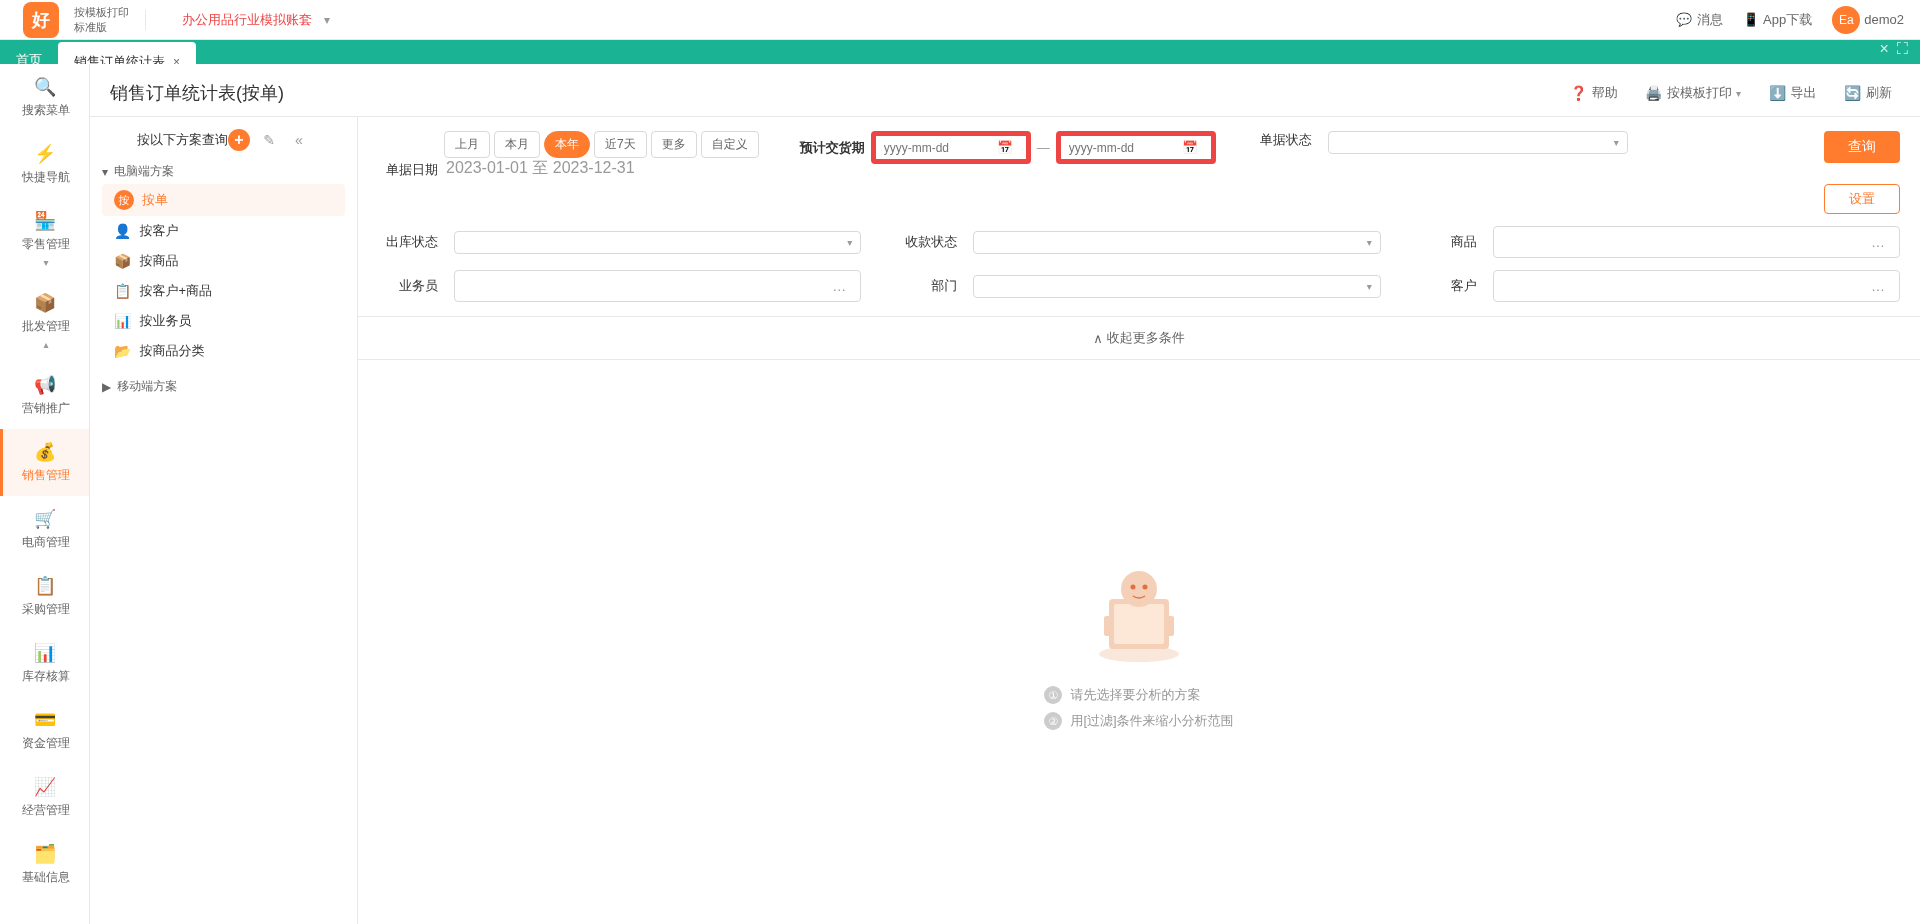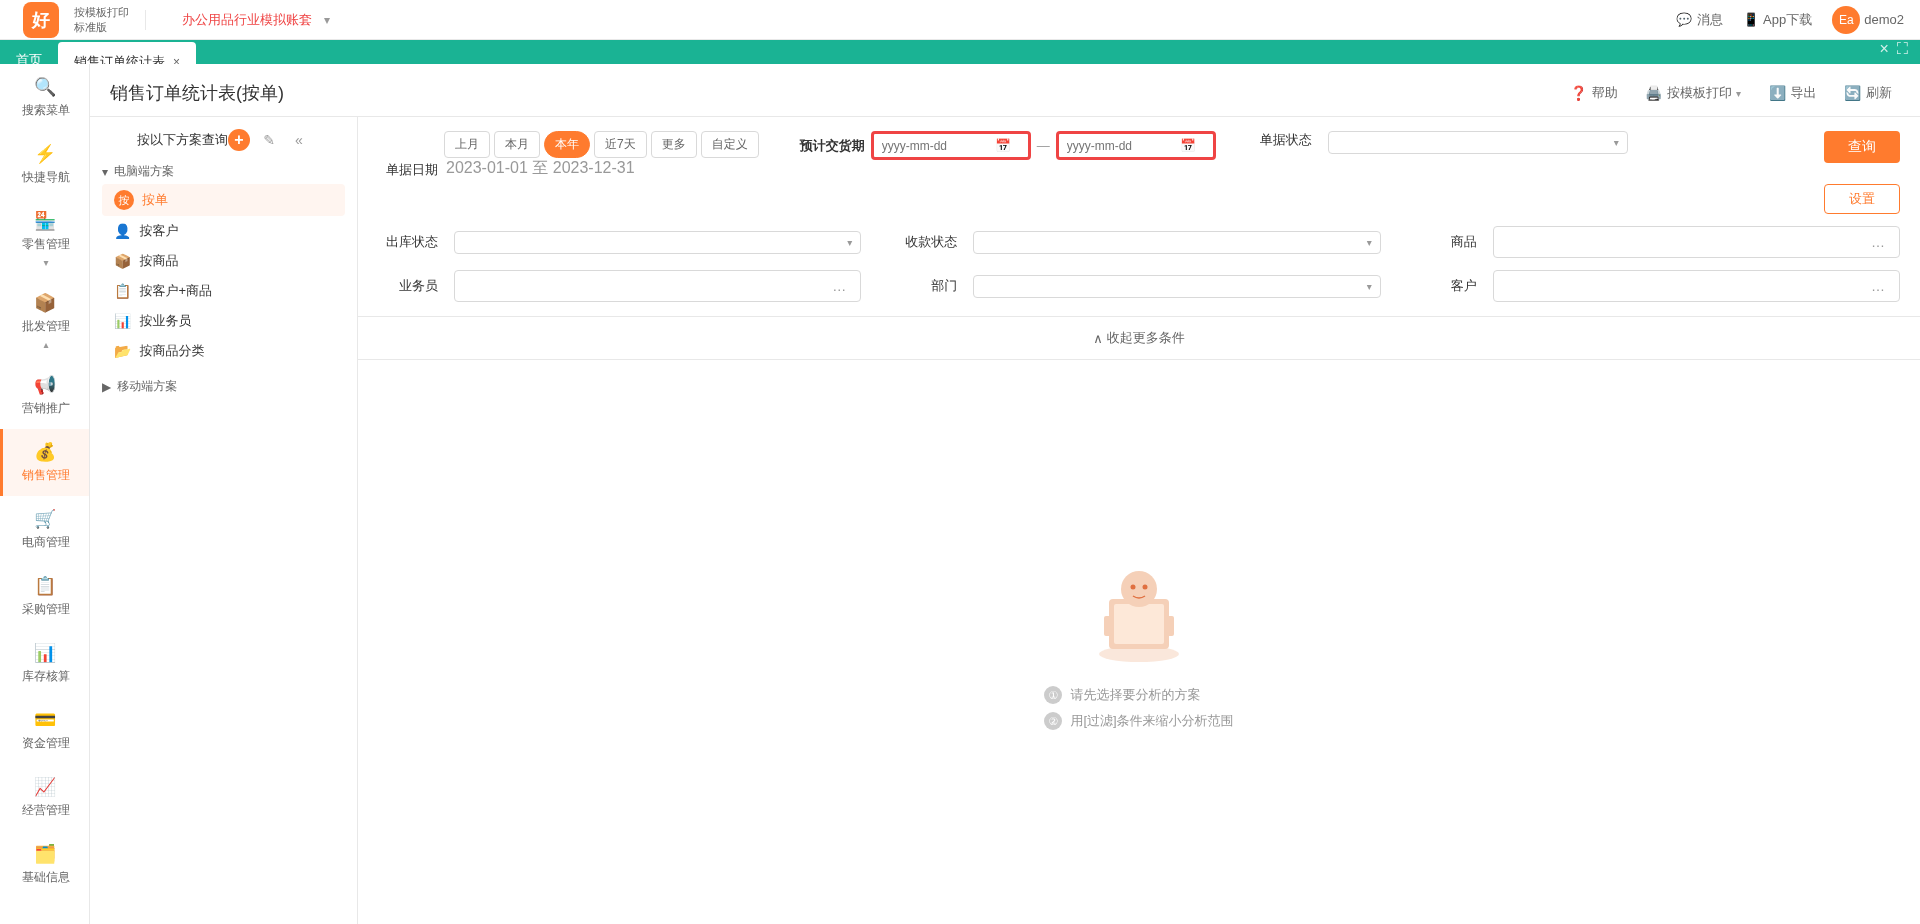--- a/index.html
+++ b/index.html
@@ -65,21 +65,21 @@
     
     .right-panel { flex: 1; display: flex; flex-direction: column; overflow: hidden; background: #f5f5f5; }
 
     
     .filter-area { background: #fff; padding: 14px 20px; border-bottom: 1px solid #e8e8e8; flex-shrink: 0; }
     .filter-row { display: flex; align-items: center; gap: 16px; margin-bottom: 12px; }
     .filter-row:last-child { margin-bottom: 0; }
     .filter-label { font-size: 13px; color: #333; white-space: nowrap; min-width: 60px; text-align: right; }
     .date-btn { padding: 4px 10px; border: 1px solid #d9d9d9; border-radius: 4px; font-size: 12px; cursor: pointer; color: #666; background: #fff; }
     .date-btn.active { background: #ff7b2e; border-color: #ff7b2e; color: white; border-radius: 20px; }
-    .date-input-box { display: flex; align-items: center; gap: 4px; border: 3px solid #ef4444; border-radius: 4px; padding: 4px 8px; background: #fff; min-width: 160px; }
+    .date-input-box { display: flex; align-items: center; gap: 4px; border: 5px solid #ef4444; border-radius: 4px; padding: 4px 8px; background: #fff; min-width: 160px; }
     .date-input { border: none; outline: none; font-size: 12px; color: #999; width: 110px; background: transparent; }
     .select-control { border: 1px solid #d9d9d9; border-radius: 4px; padding: 5px 8px; background: #fff; display: flex; align-items: center; justify-content: space-between; min-width: 200px; cursor: pointer; color: #999; font-size: 13px; flex: 1; }
     .select-arrow { color: #999; font-size: 10px; }
     .select-more { color: #999; font-size: 14px; cursor: pointer; padding: 2px 6px; }
 
     
     .query-btn-group { display: flex; flex-direction: column; gap: 21px; margin-left: auto; align-self: flex-start; }
     .query-btn { background: #ff7b2e; color: white; border: none; border-radius: 4px; padding: 7px 24px; font-size: 14px; cursor: pointer; font-weight: 500; }
     .settings-btn { background: #fff; color: #ff7b2e; border: 1px solid #ff7b2e; border-radius: 4px; padding: 5px 20px; font-size: 13px; cursor: pointer; }
 

